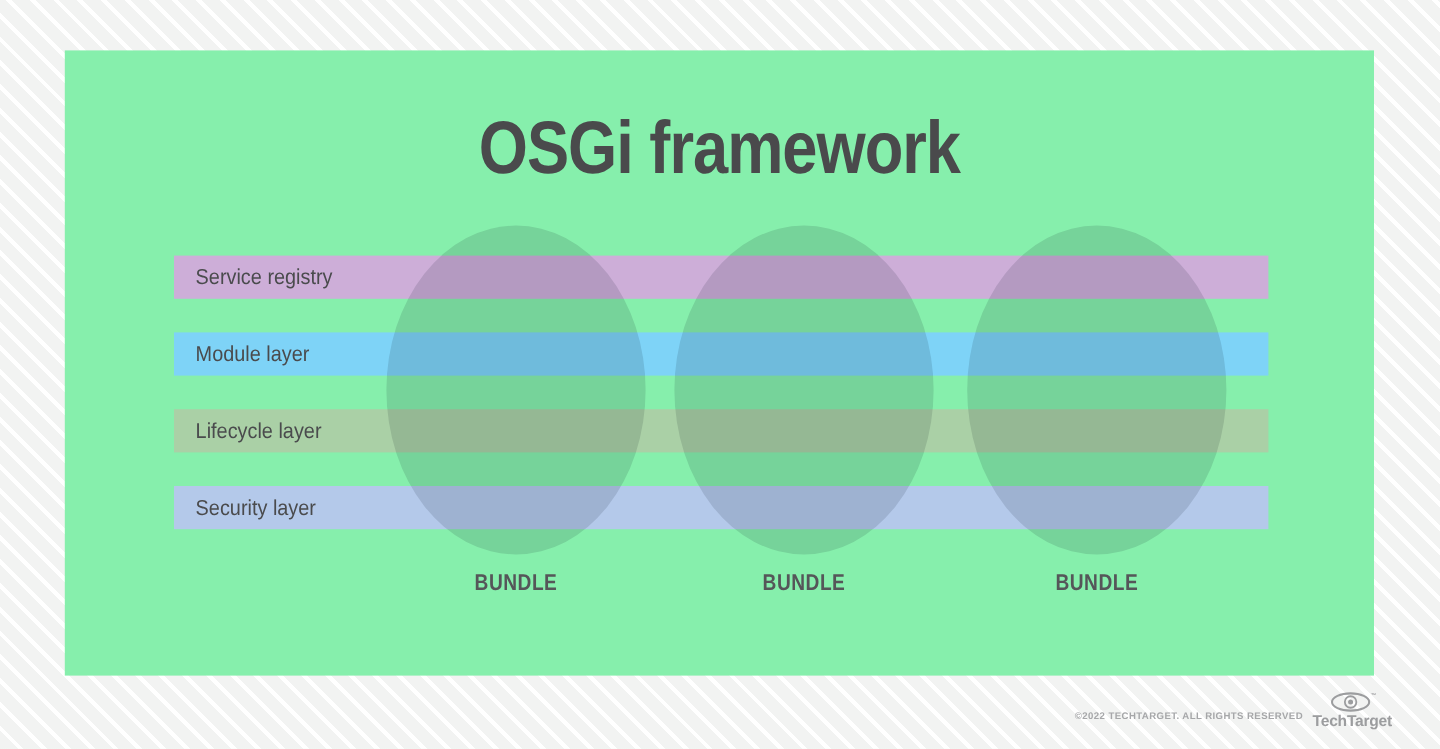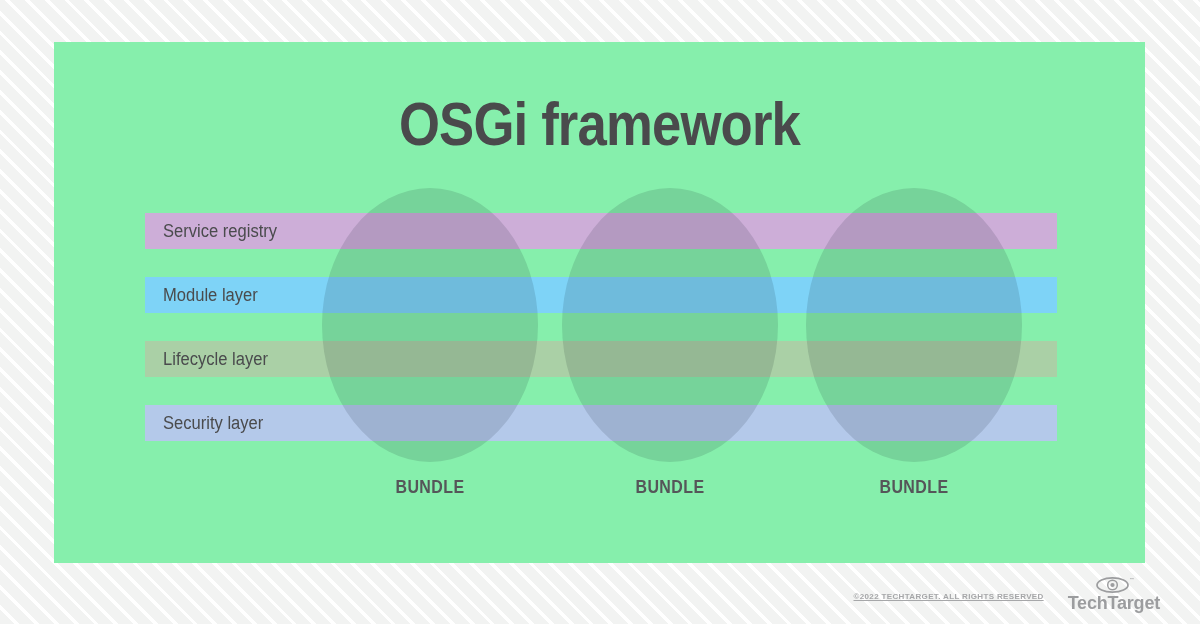--- a/index.html
+++ b/index.html
@@ -70,33 +70,32 @@
   }
   .bu-0 { left: 296px; }
   .bu-1 { left: 536px; }
   .bu-2 { left: 780px; }
 
   .footer {
     position: absolute; top: 576px; right: 40px;
     display: flex; align-items: flex-start;
   }
   .copyright {
-    margin-top: 16px; margin-right: 24px;
+    margin-top: 16px; margin-right: 8px;
     font-size: 8px; font-weight: bold;
     color: #a6a7a9; letter-spacing: 0.35px;
     white-space: nowrap;
-    text-decoration: underline;
   }
   .logo {
     display: flex; flex-direction: column; align-items: center;
   }
   .logo svg { display: block; }
   .logo-text {
     margin-top: -1px;
-    font-size: 18px; font-weight: bold;
+    font-size: 13px; font-weight: bold;
     color: #9c9d9f; letter-spacing: -0.2px;
     white-space: nowrap;
   }
 </style>
 </head>
 <body>
 
 <div class="card">
 
   <div class="title">OSGi framework</div>

